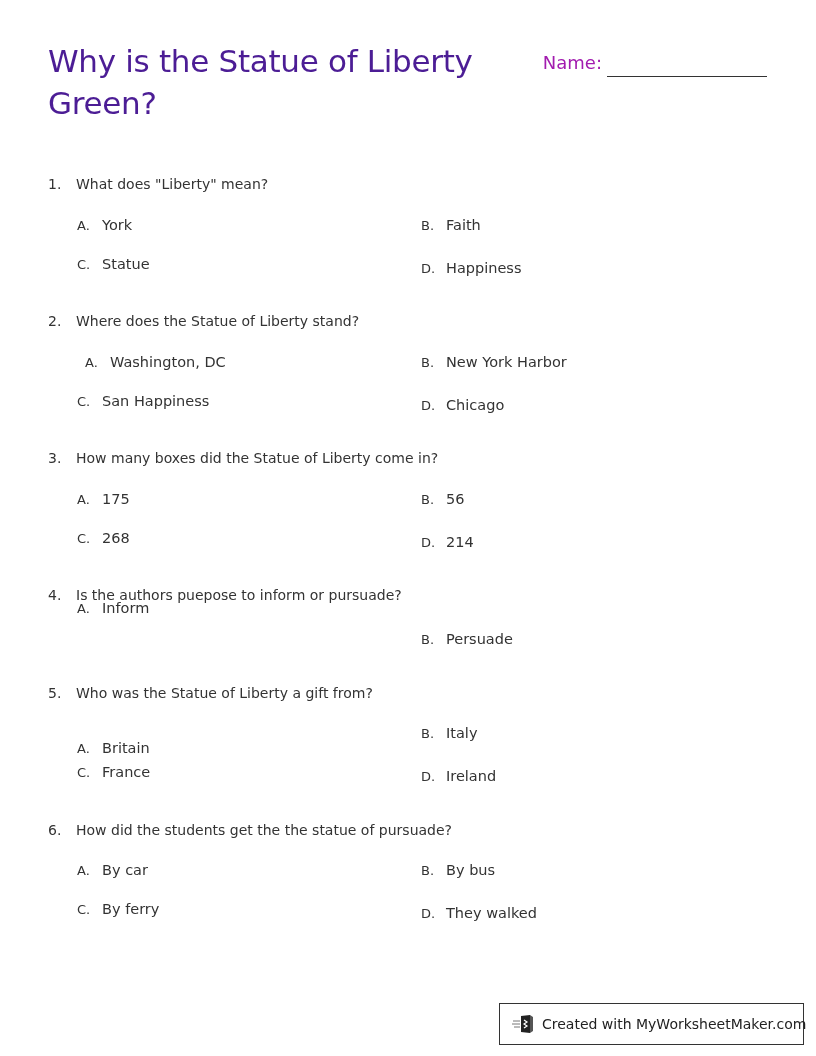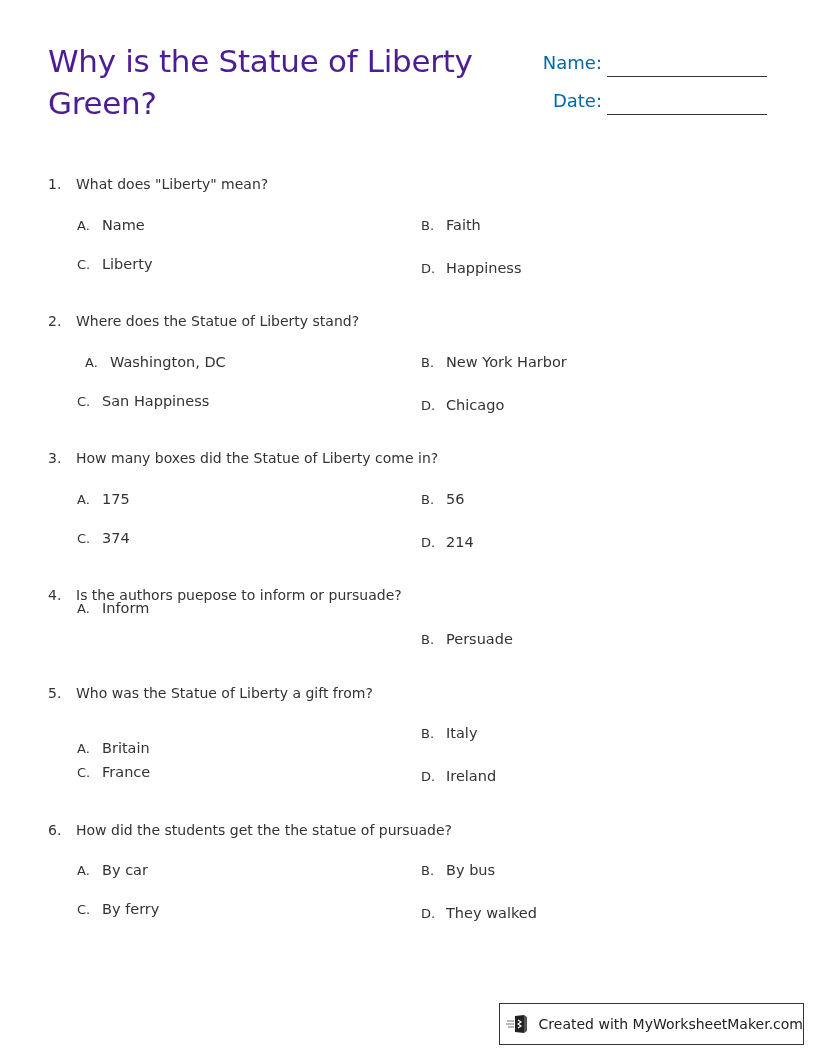--- a/index.html
+++ b/index.html
@@ -9,85 +9,81 @@
     }
     .title {
       position: absolute; left: 48px; top: 40px; width: 460px;
       font-size: 31px; line-height: 42px; font-weight: normal; color: #4c1d95;
       letter-spacing: -0.3px; margin: 0;
     }
     .fields { position: absolute; left: 520px; top: 50px; width: 250px; }
     .field-row { position: relative; height: 38px; }
     .field-label {
       position: absolute; right: 168px; top: 2px;
-      font-size: 18px; color: #0369a1; white-space: nowrap;
+      font-size: 18px; color: #a21caf; white-space: nowrap;
     }
     .field-line {
       position: absolute; left: 87px; top: 26px; width: 160px; height: 0;
       border-bottom: 1px solid #333;
     }
     .question {
       position: absolute; left: 48px; font-size: 14px; color: #333;
     }
     .q-num { position: absolute; left: 0; top: 0; }
     .q-text { position: absolute; left: 28px; top: 0; white-space: nowrap; }
     .option {
       position: absolute; font-size: 14.5px; color: #333; white-space: nowrap;
     }
     .opt-letter { display: inline-block; width: 25px; font-size: 13px; }
     .footer {
       position: absolute; left: 499px; top: 1003px; width: 305px; height: 42px;
       border: 1.5px solid #333; box-sizing: border-box;
-      display: flex; align-items: center; justify-content: space-between;
-      padding-left: 6px;
+      display: flex; align-items: center; justify-content: flex-start;
+      padding-left: 12px;
     }
     .footer-icon { width: 24px; height: 20px; margin-right: 6px; }
     .footer-text { font-size: 14px; color: #222; white-space: nowrap; }
   </style>
 </head>
 <body>
 
 <h1 class="title">Why is the Statue of Liberty Green?</h1>
 
 <div class="fields">
   <div class="field-row">
     <span class="field-label">Name:</span>
     <span class="field-line"></span>
   </div>
-  <div class="field-row">
-    <span class="field-label">Date:</span>
-    <span class="field-line"></span>
-  </div>
 </div>
 
 <div class="question" style="top:176px">
   <span class="q-num">1.</span>
   <span class="q-text">What does "Liberty" mean?</span>
 </div>
-<div class="option" style="left:77px;top:217px"><span class="opt-letter">A.</span><span>Name</span></div>
+<div class="option" style="left:77px;top:217px"><span class="opt-letter">A.</span><span>York</span></div>
 <div class="option" style="left:421px;top:217px"><span class="opt-letter">B.</span><span>Faith</span></div>
-<div class="option" style="left:77px;top:256px"><span class="opt-letter">C.</span><span>Liberty</span></div>
+<div class="option" style="left:77px;top:256px"><span class="opt-letter">C.</span><span>Statue</span></div>
 <div class="option" style="left:421px;top:260px"><span class="opt-letter">D.</span><span>Happiness</span></div>
 
 <div class="question" style="top:313px">
   <span class="q-num">2.</span>
   <span class="q-text">Where does the Statue of Liberty stand?</span>
 </div>
 <div class="option" style="left:85px;top:354px"><span class="opt-letter">A.</span><span>Washington, DC</span></div>
 <div class="option" style="left:421px;top:354px"><span class="opt-letter">B.</span><span>New York Harbor</span></div>
 <div class="option" style="left:77px;top:393px"><span class="opt-letter">C.</span><span>San Happiness</span></div>
 <div class="option" style="left:421px;top:397px"><span class="opt-letter">D.</span><span>Chicago</span></div>
 
 <div class="question" style="top:450px">
   <span class="q-num">3.</span>
   <span class="q-text">How many boxes did the Statue of Liberty come in?</span>
 </div>
 <div class="option" style="left:77px;top:491px"><span class="opt-letter">A.</span><span>175</span></div>
 <div class="option" style="left:421px;top:491px"><span class="opt-letter">B.</span><span>56</span></div>
-<div class="option" style="left:77px;top:530px"><span class="opt-letter">C.</span><span>374</span></div>
+<div class="option" style="left:77px;top:530px"><span class="opt-letter">C.</span><span>268</span></div>
 <div class="option" style="left:421px;top:534px"><span class="opt-letter">D.</span><span>214</span></div>
 
 <div class="question" style="top:587px">
   <span class="q-num">4.</span>
   <span class="q-text">Is the authors puepose to inform or pursuade?</span>
 </div>
 <div class="option" style="left:77px;top:600px"><span class="opt-letter">A.</span><span>Inform</span></div>
 <div class="option" style="left:421px;top:631px"><span class="opt-letter">B.</span><span>Persuade</span></div>
 
 <div class="question" style="top:685px">

